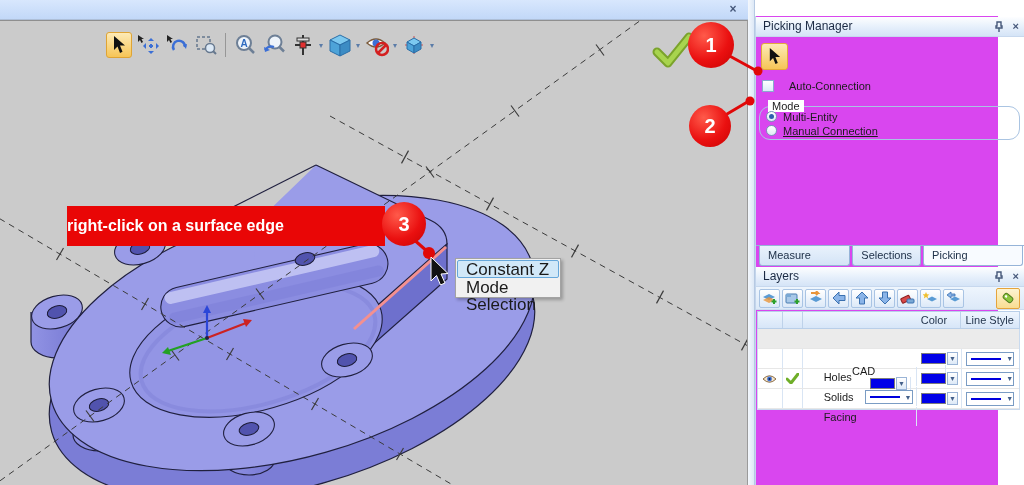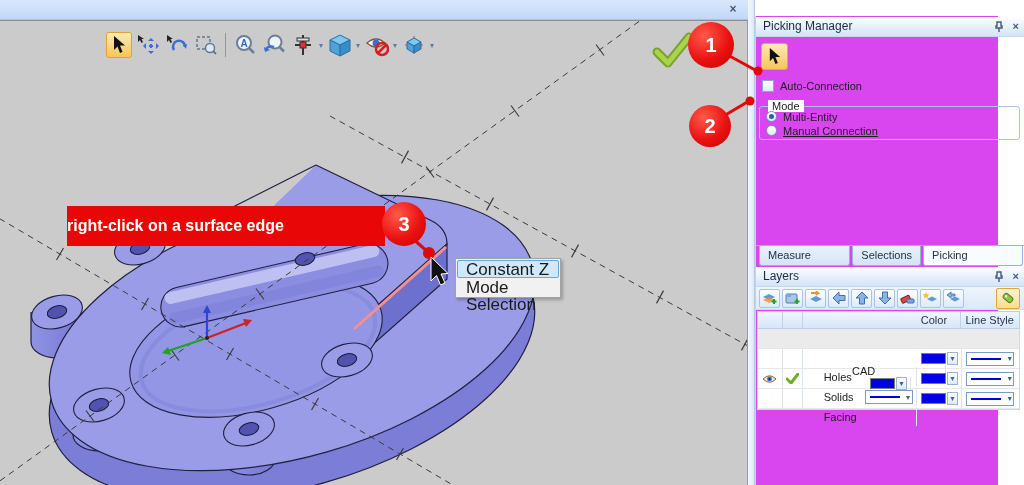--- a/index.html
+++ b/index.html
@@ -46,25 +46,25 @@
     border-left:1px solid #c3d5ec; font-size:11px; color:#1c1c1c; }
   .titlebar { position:absolute; left:0; width:269px; height:20px;
     background:linear-gradient(#fdfeff,#e5effb 55%,#d5e4f7); border-bottom:1px solid #c7d8ee;
     font-size:12px; color:#1b2a43; line-height:19px; padding-left:7px; }
   .tb-icons { position:absolute; right:6px; top:3px; display:flex; gap:9px; align-items:center; }
   .pinx { color:#46587a; font-size:11px; font-weight:bold; line-height:13px; }
 
   .pm-toolbtn { position:absolute; left:5px; top:27px; width:27px; height:27px; border:1px solid #e3a83c;
     border-radius:3px; background:linear-gradient(#fdeab6,#f6c557); display:flex; align-items:center; justify-content:center; }
 
-  .chk-row { position:absolute; left:6px; top:64px; display:flex; align-items:center; gap:6px; }
+  .chk-row { position:absolute; left:6px; top:64px; display:flex; align-items:center; gap:15px; }
   .chk-box { width:12px; height:12px; border:1px solid #8aa8cf; background:linear-gradient(#ffffff,#dcebf8); }
 
   .groupbox { position:absolute; left:3px; top:90px; width:261px; height:34px;
-    border:1px solid #aac4e2; border-radius:3px; }
+    border:1px solid #aac4e2; border-radius:11px; }
   .group-legend { position:absolute; left:8px; top:-7px; background:#fff; padding:0 4px; color:#1c1c1c; }
   .radio-row { position:absolute; left:6px; display:flex; align-items:center; gap:6px; height:13px; }
   .radio { width:11px; height:11px; border-radius:50%; border:1px solid #7996b8; background:linear-gradient(#fff,#dfeaf6); position:relative; }
   .radio.sel::after { content:""; position:absolute; left:2px; top:2px; width:5px; height:5px; border-radius:50%; background:#2f5fae; }
 
   .tabs { position:absolute; left:0; top:229px; width:269px; height:21px; border-top:1px solid #96b4d8; display:flex; padding-left:3px; }
   .tab { height:20px; line-height:18px; padding:0 8px; border:1px solid #96b4d8; border-top:none;
     border-radius:0 0 3px 3px; background:linear-gradient(#e9f2fc,#d4e4f6); margin-right:2px; color:#20324a; }
   .tab.active { background:#f8fbff; position:relative; }
 

